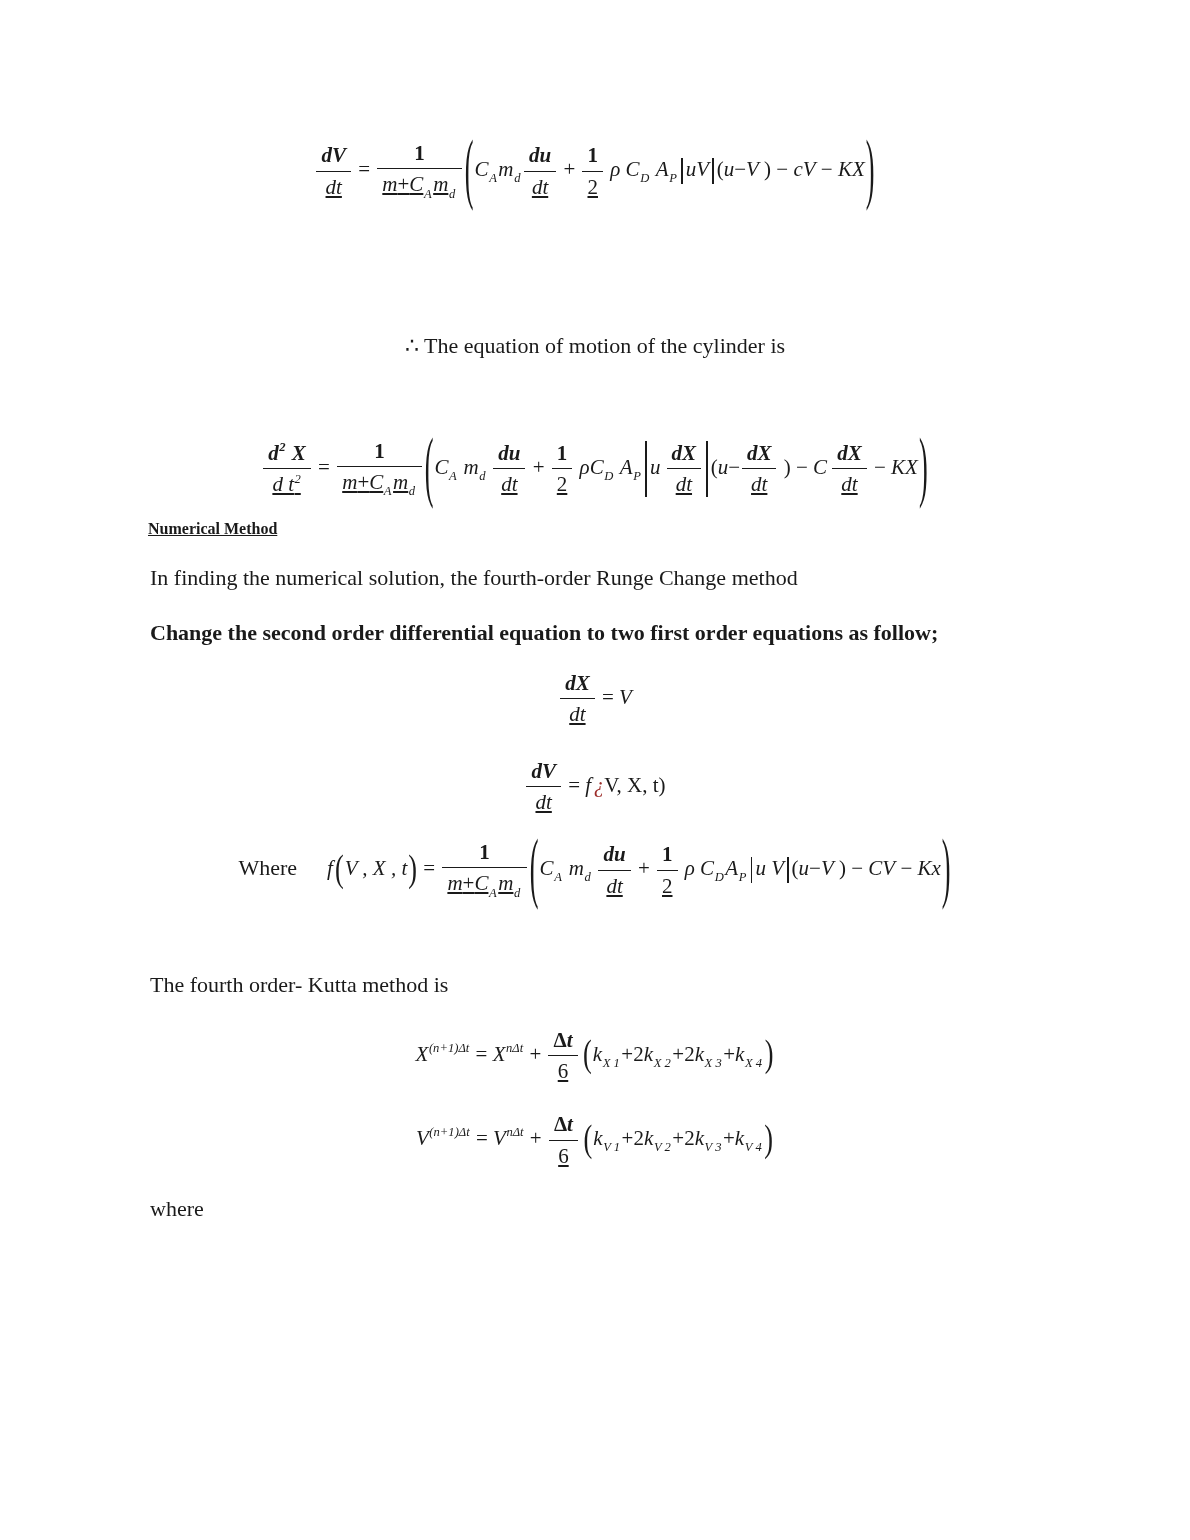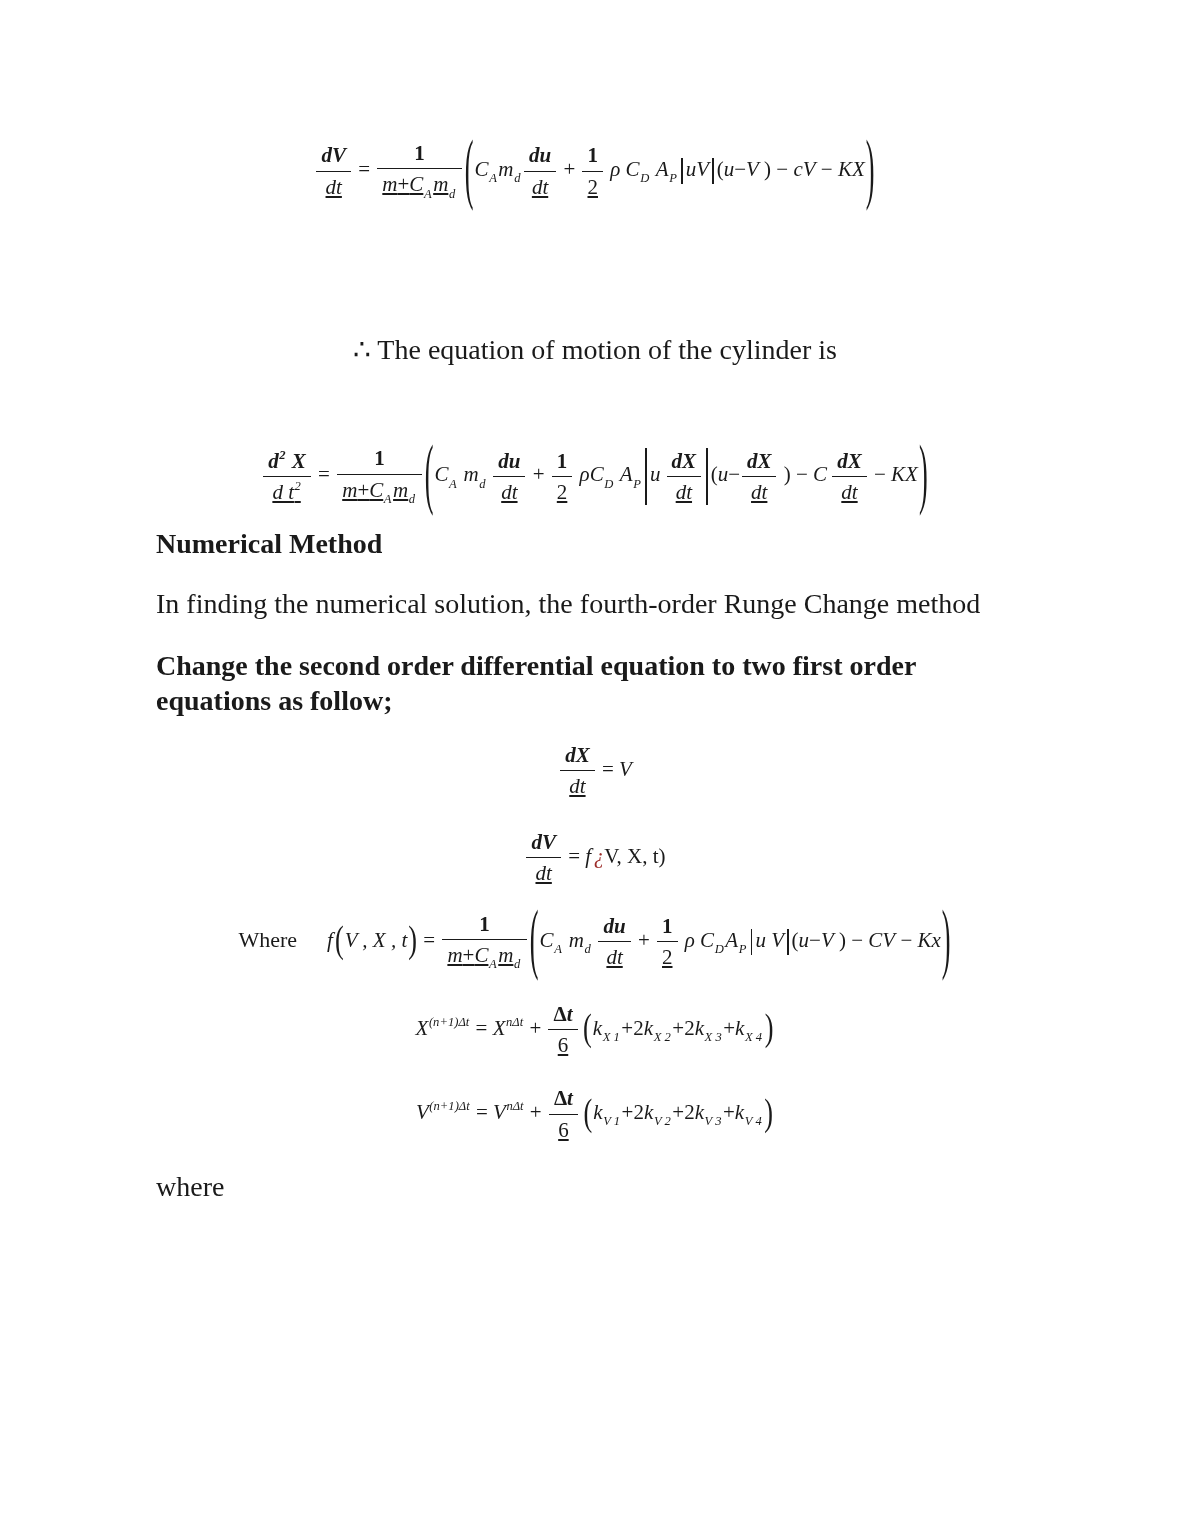--- a/index.html
+++ b/index.html
@@ -6,23 +6,23 @@
   .page{
     position:relative;
     width:1190px;height:1540px;
     box-sizing:border-box;
     padding:0 140px;
     overflow:hidden;
     background:#ffffff;
     color:#1a1a1a;
     font-family:"Liberation Serif","DejaVu Serif",serif;
   }
-  .para{font-size:28px;line-height:1.25;margin:16px;text-align:left;}
+  .para{font-size:22px;line-height:1.25;margin:10px;text-align:left;}
   .para.center{text-align:center;}
-  .heading{font-size:28px;font-weight:bold;margin:16px;}
+  .heading{font-size:16px;font-weight:bold;margin:8px;text-decoration:underline;}
   
   .eq{
     font-size:21px;
     text-align:center;
     white-space:nowrap;
     line-height:1.25;
   }
   .eq .it{font-style:italic;}
   .eq .rm{font-style:normal;}
   .frac{display:inline-block;vertical-align:middle;text-align:center;margin:0 2px;}
@@ -53,20 +53,21 @@
   <p class="para" style="margin-top:27px;font-weight:bold;">Change the second order differential equation to two first order equations as follow;</p>
 
   <div class="eq" style="margin-top:24px;"><span class="frac"><span class="num"><span class="it">dX</span></span><span class="den"><span class="it">dt</span></span></span><span class="rm"> = </span><span class="it">V</span></div>
 
   <div class="eq" style="margin-top:30px;"><span class="frac"><span class="num"><span class="it">dV</span></span><span class="den"><span class="it">dt</span></span></span><span class="rm"> = </span><span class="it">f</span><span class="spc" style="width: 0.12em;"></span><span class="it" style="color: rgb(156, 43, 40);">¿</span><span class="rm">V, X, t)</span></div>
 
   <div class="eq" style="margin-top:24px;">
     <span class="where-label rm">Where</span><span><span class="it">f</span><span class="spc" style="width: 0.05em;"></span><span class="paren" style="transform: scaleY(1.45);">(</span><span class="it">V , X , t</span><span class="paren" style="transform: scaleY(1.45);">)</span><span class="rm"> = </span><span class="frac"><span class="num"><span class="rm">1</span></span><span class="den"><span class="it">m</span><span class="rm">+</span><span class="it">C</span><span class="sb">A</span><span class="it">m</span><span class="sb">d</span></span></span><span class="paren" style="transform: scaleY(3);">(</span><span class="it">C</span><span class="sb">A</span><span class="it"> m</span><span class="sb">d</span><span class="spc" style="width: 0.2em;"></span><span class="frac"><span class="num"><span class="it">du</span></span><span class="den"><span class="it">dt</span></span></span><span class="rm"> + </span><span class="frac"><span class="num"><span class="rm">1</span></span><span class="den"><span class="rm">2</span></span></span><span class="it"> ρ C</span><span class="sb">D</span><span class="it">A</span><span class="sb">P</span><span class="vbar" style="height: 1.25em;"></span><span class="it">u V</span><span class="vbar" style="height: 1.25em;"></span><span class="rm">(</span><span class="it">u</span><span class="rm">−</span><span class="it">V</span><span class="rm"> ) − </span><span class="it">CV</span><span class="rm"> − </span><span class="it">Kx</span><span class="paren" style="transform: scaleY(3);">)</span></span>
   </div>
 
+  <p class="para" style="margin-top:70px;">The fourth order- Kutta method is</p>
 
   <div class="eq" style="margin-top:28px;"><span class="it">X</span><span class="su">(n+1)Δt</span><span class="rm"> = </span><span class="it">X</span><span class="su">nΔt</span><span class="rm"> + </span><span class="frac"><span class="num"><span class="rm">Δ</span><span class="it">t</span></span><span class="den"><span class="rm">6</span></span></span><span class="spc" style="width: 0.12em;"></span><span class="paren" style="transform: scaleY(1.45);">(</span><span class="it">k</span><span class="sb">X 1</span><span class="rm">+2</span><span class="it">k</span><span class="sb">X 2</span><span class="rm">+2</span><span class="it">k</span><span class="sb">X 3</span><span class="rm">+</span><span class="it">k</span><span class="sb">X 4</span><span class="paren" style="transform: scaleY(1.45);">)</span></div>
 
   <div class="eq" style="margin-top:27px;"><span class="it">V</span><span class="su">(n+1)Δt</span><span class="rm"> = </span><span class="it">V</span><span class="su">nΔt</span><span class="rm"> + </span><span class="frac"><span class="num"><span class="rm">Δ</span><span class="it">t</span></span><span class="den"><span class="rm">6</span></span></span><span class="spc" style="width: 0.12em;"></span><span class="paren" style="transform: scaleY(1.45);">(</span><span class="it">k</span><span class="sb">V 1</span><span class="rm">+2</span><span class="it">k</span><span class="sb">V 2</span><span class="rm">+2</span><span class="it">k</span><span class="sb">V 3</span><span class="rm">+</span><span class="it">k</span><span class="sb">V 4</span><span class="paren" style="transform: scaleY(1.45);">)</span></div>
 
   <p class="para" style="margin-top:26px;">where</p>
 
 </div>
 
 </body></html>

